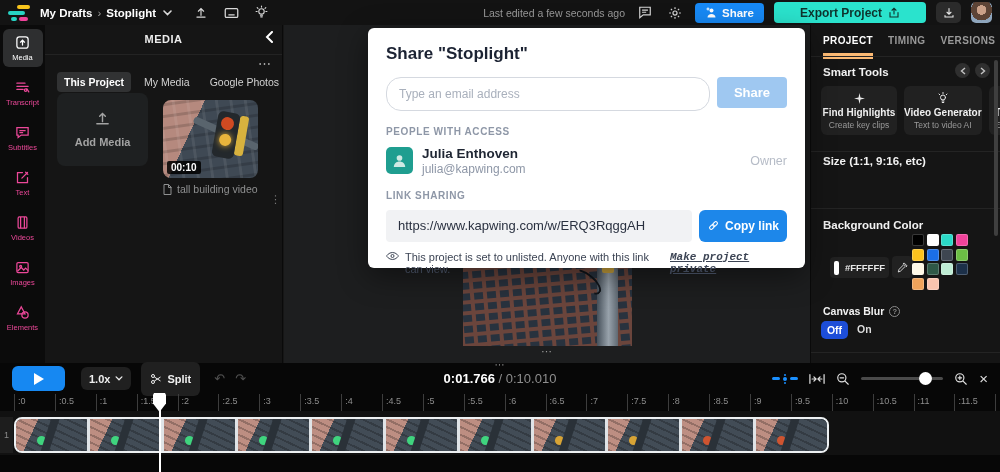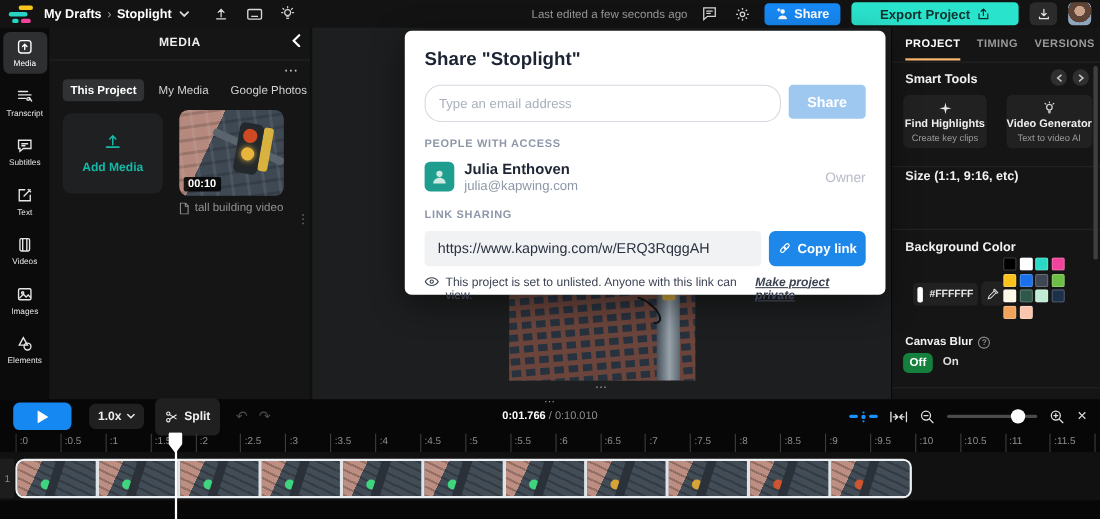--- a/index.html
+++ b/index.html
@@ -31,38 +31,38 @@
     font-size:12px; font-weight:bold; border:none; border-radius:4px; height:21px; padding:0 26px; }
   .btn-download { display:flex; align-items:center; justify-content:center; background:#2b2b2b; color:#e8e8e8;
     border:none; border-radius:5px; width:25px; height:21px; }
   .avatar { width:21px; height:21px; border-radius:5px; overflow:hidden; flex:0 0 auto;
     background: radial-gradient(circle at 50% 38%, #caa189 0 28%, #5d4436 29% 62%, #8fa6bd 63%); }
 
   
   .rail { position:absolute; left:0; top:25px; width:45px; height:338px; background:#0b0b0b;
     display:flex; flex-direction:column; align-items:center; padding-top:4px; gap:7px; z-index:5; }
   .rail-item { width:40px; height:38px; border-radius:6px; display:flex; flex-direction:column;
-    align-items:center; justify-content:center; gap:3px; color:#e5e5e5; }
+    align-items:center; justify-content:center; gap:3px; color:#ec4899; }
   .rail-item.active { background:#2e2f30; color:#fff; }
   .rail-item .lbl { font-size:7.5px; }
 
   
   .media-panel { position:absolute; left:45px; top:25px; width:238px; height:338px; background:#151515;
     border-right:1px solid #0a0a0a; z-index:5; }
   .mp-title { position:absolute; left:0; top:8px; width:100%; text-align:center; font-size:11px;
     font-weight:bold; letter-spacing:.5px; color:#ececec; }
   .mp-collapse { position:absolute; right:8px; top:6px; color:#fff; }
   .mp-divider { position:absolute; left:0; top:29px; width:100%; height:1px; background:#232323; }
   .mp-more { position:absolute; right:10px; top:31px; color:#cfcfcf; font-size:13px; letter-spacing:1px; }
   .mp-tabs { position:absolute; left:12px; top:47px; display:flex; align-items:center; gap:6px; }
   .mp-tab { font-size:10.5px; color:#d2d2d2; padding:4px 7px; border-radius:4px; white-space:nowrap; }
   .mp-tab.active { background:#313233; color:#fff; font-weight:bold; }
-  .add-media { position:absolute; left:12px; top:78px; width:91px; height:73px; background:#1e2021;
+  .add-media { position:absolute; left:12px; top:68px; width:91px; height:73px; background:#1e2021;
     border-radius:8px; display:flex; flex-direction:column; align-items:center; justify-content:center;
-    gap:8px; color:#14b8a6; }
+    gap:8px; color:#a3a3a3; }
   .add-media .lbl { font-size:11px; font-weight:bold; }
   .media-thumb { position:absolute; left:118px; top:75px; width:95px; height:78px; border-radius:8px;
     overflow:hidden; background: linear-gradient(115deg,#b5897e 0 32%, #3f4954 32%); }
   .media-thumb .grid { position:absolute; inset:0;
     background-image: linear-gradient(90deg, rgba(255,255,255,.14) 0 2px, transparent 2px),
                       linear-gradient(0deg, rgba(0,0,0,.28) 0 2px, transparent 2px);
     background-size: 11px 9px; transform:rotate(-8deg) scale(1.3); opacity:.55; }
   .tl-head { position:absolute; left:52px; top:12px; width:22px; height:46px; background:#23282c;
     border-radius:5px; transform:rotate(10deg); }
   .tl-head .red { position:absolute; left:4px; top:5px; width:13px; height:13px; border-radius:50%; background:#cf4a22; }
@@ -111,71 +111,71 @@
     align-items:center; justify-content:center; margin-right:9px; }
   .person-name { font-size:13.5px; font-weight:bold; color:#1f2633; line-height:1.15; }
   .person-email { font-size:12px; color:#8e97a7; }
   .person-role { margin-left:auto; font-size:12.5px; color:#b6bcc7; }
   .link-row { display:flex; gap:7px; margin-bottom:9px; }
   .link-field { flex:1; height:32px; background:#f1f2f4; border-radius:4px; display:flex; align-items:center;
     padding:0 12px; font-size:13px; color:#2a3140; white-space:nowrap; overflow:hidden; }
   .btn-copy { width:88px; height:32px; background:#1d87ea; color:#fff; font-weight:bold; font-size:12px;
     border:none; border-radius:6px; display:flex; align-items:center; justify-content:center; gap:5px; }
   .notice-row { display:flex; align-items:flex-start; gap:6px; font-size:11px; color:#3c4454; }
-  .notice-link { font-style:italic; text-decoration:underline; color:#3c4454; font-weight:bold; }
+  .notice-link { font-style:italic; text-decoration:underline; color:#3c4454; font-weight:bold;font-family:Liberation Mono, monospace; }
 
   
   .right-panel { position:absolute; left:810px; top:25px; width:190px; height:338px; background:#151515;
     border-left:1px solid #0a0a0a; z-index:5; }
   .rp-tabs { position:absolute; left:12px; top:10px; display:flex; gap:15px; }
   .rp-tab { font-size:10px; font-weight:bold; letter-spacing:.4px; color:#9a9a9a; padding-bottom:7px; }
-  .rp-tab.active { color:#fff; border-bottom:2px solid #fdba74; }
+  .rp-tab.active { color:#fff; border-bottom:6px solid #fdba74; }
   .rp-div { position:absolute; left:0; width:100%; height:1px; background:#242424; }
   .rp-heading { position:absolute; font-size:11.5px; font-weight:bold; color:#f2f2f2; }
   .st-chevrons { position:absolute; right:10px; top:38px; display:flex; gap:5px; }
   .st-chev { width:15px; height:15px; border-radius:50%; background:#2f2f2f; color:#c4c4c4;
     display:flex; align-items:center; justify-content:center; }
-  .st-cards { position:absolute; left:10px; top:61px; width:180px; display:flex; gap:18px; overflow:hidden;text-align:center; }
+  .st-cards { position:absolute; left:10px; top:61px; width:180px; display:flex; gap:7px; overflow:hidden;text-align:center; }
   .st-card { flex:0 0 76px; height:49px; background:#212121; border-radius:6px; display:flex;
     flex-direction:column; align-items:center; justify-content:center; gap:2px; color:#f0f0f0; }
   .st-card .t { font-size:10px; font-weight:bold; white-space:nowrap; }
   .st-card .s { font-size:8.5px; color:#9a9a9a; white-space:nowrap; }
   .btn-resize { position:absolute; left:10px; top:145px; width:163px; height:28px; background:#212121;
     border:none; border-radius:6px; color:#f0f0f0; font-size:11.5px; font-weight:bold;
     display:flex; align-items:center; justify-content:center; gap:8px; }
   .hex-btn { position:absolute; left:19px; top:232px; width:59px; height:21px; background:#212121;
     border-radius:4px; display:flex; align-items:center; gap:6px; padding:0 4px; }
   .hex-swatch { width:14px; height:14px; background:#fff; border-radius:2px; }
   .hex-val { font-size:9.5px; font-weight:bold; color:#e8e8e8; }
   .eyedrop { position:absolute; left:81px; top:231px; width:21px; height:22px; background:#212121;
     border-radius:4px; display:flex; align-items:center; justify-content:center; color:#e0e0e0; }
   .swatch-grid { position:absolute; left:101px; top:209px; display:grid;
     grid-template-columns:repeat(4,12px); gap:2.5px; }
   .swatch { width:12px; height:12px; border-radius:2px; border:1px solid rgba(255,255,255,.22); }
   .blur-label { position:absolute; left:12px; top:280px; display:flex; align-items:center; gap:5px;
     font-size:10.5px; font-weight:bold; color:#f2f2f2; }
   .help-circ { width:11px; height:11px; border:1px solid #8a8a8a; border-radius:50%; color:#8a8a8a;
     font-size:7.5px; font-weight:bold; display:flex; align-items:center; justify-content:center; }
-  .blur-off { position:absolute; left:10px; top:296px; width:27px; height:18px; background:#15803d;
+  .blur-off { position:absolute; left:10px; top:296px; width:27px; height:18px; background:#1d4ed8;
     border-radius:5px; color:#fff; font-size:10.5px; font-weight:bold; border:none;
     display:flex; align-items:center; justify-content:center; }
   .blur-on { position:absolute; left:46px; top:298px; font-size:10.5px; font-weight:bold; color:#dcdcdc; }
   .rp-scrollbar { position:absolute; right:2px; top:35px; width:4px; height:176px; background:#3f3f3f; border-radius:2px; }
 
   
   .timeline { position:absolute; left:0; top:363px; width:1000px; height:109px; background:#070707; z-index:10; }
   .tl-toolbar { position:absolute; left:0; top:0; width:100%; height:31px; display:flex; align-items:center; padding:0 12px; }
   .btn-play { width:53px; height:25px; background:#1688f2; border:none; border-radius:6px;
     display:flex; align-items:center; justify-content:center; color:#fff; }
   .btn-speed { margin-left:16px; height:23px; background:#202020; border:none; border-radius:6px;
     color:#f0f0f0; font-size:11px; font-weight:bold; display:flex; align-items:center; gap:5px; padding:0 8px; }
   .btn-split { margin-left:10px; height:34px; background:#202020; border:none; border-radius:6px;
     color:#f0f0f0; font-size:11px; font-weight:bold; display:flex; align-items:center; gap:5px; padding:0 9px; }
   .undo-redo { margin-left:14px; display:flex; gap:10px; color:#4f4f4f; font-size:13px; }
-  .tl-time { position:absolute; left:0; width:100%; text-align:center; font-size:10px; color:#8e8e8e; pointer-events:none; }
+  .tl-time { position:absolute; left:0; width:100%; text-align:center; font-size:13px; color:#8e8e8e; pointer-events:none; }
   .tl-time b { color:#fff; }
   .tl-right { margin-left:auto; display:flex; align-items:center; gap:11px; }
   .smartcut { display:flex; align-items:center; gap:3px; }
   .smartcut i { display:block; width:8px; height:3px; border-radius:2px; background:#1a8fff; }
   .smartcut .burst { width:4px; height:4px; background:#1a8fff; border-radius:50%;
     box-shadow:0 -4px 0 -1px #1a8fff, 0 4px 0 -1px #1a8fff; }
   .zoom-slider { width:82px; height:3px; background:#4a4a4a; border-radius:2px; position:relative; }
   .zoom-knob { position:absolute; left:58px; top:-5px; width:13px; height:13px; background:#fff; border-radius:50%; }
   .btn-fit { height:24px; background:#2a2a2a; border:none; border-radius:6px; color:#f0f0f0;
     font-size:11px; font-weight:bold; padding:0 10px; }

